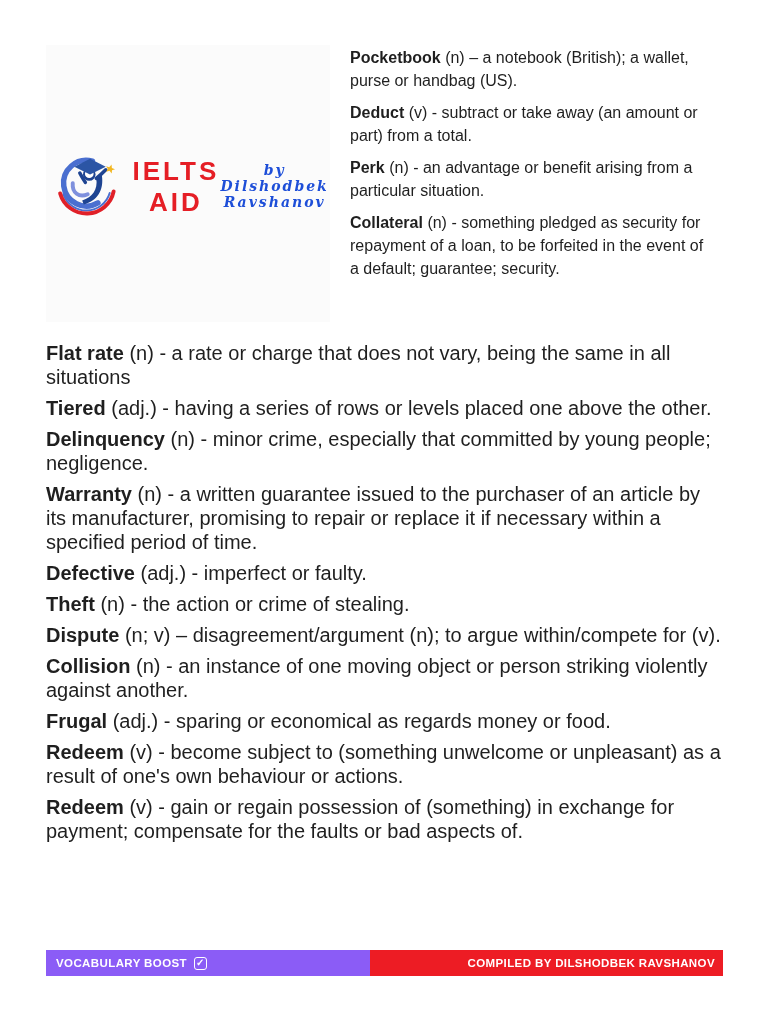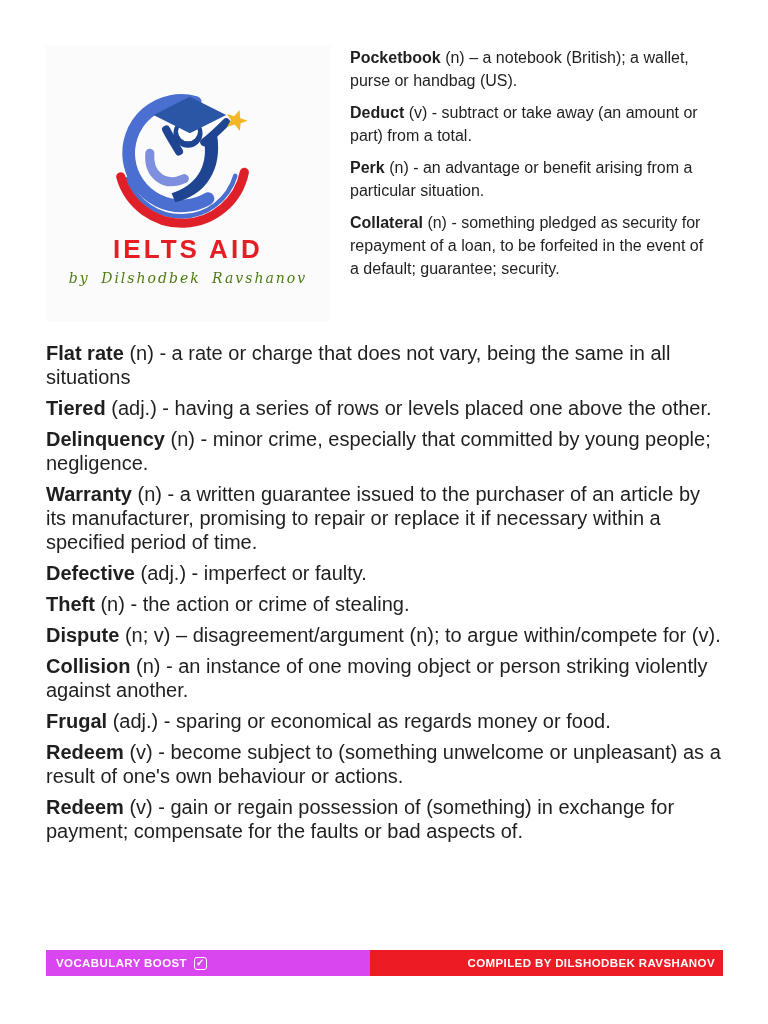--- a/index.html
+++ b/index.html
@@ -14,21 +14,21 @@
     overflow:hidden;
   }
   .content { position:absolute; left:46px; right:45px; top:45px; }
 
   
   .header { display:flex; align-items:flex-start; }
   .logo-box {
     flex:none;
     width:284px; height:277px;
     background:#fbfbfb;
-    display:flex; flex-direction:column;
+    display:flex; flex-direction:row;
     align-items:center; justify-content:center;
     text-align:center;
   }
   .logo-graphic { width:200px; height:146px; }
   .brand {
     margin-top:6px;
     font-size:26px; font-weight:bold;
     letter-spacing:3px;
     font-family:"Liberation Sans", sans-serif;
   }
@@ -104,21 +104,21 @@
 
           <circle cx="110" cy="56" r="16" style="fill: rgb(30, 68, 146);"></circle>
 
           <circle cx="110" cy="54" r="11" fill="#ffffff"></circle>
 
           <polygon points="72,36 112,16 152,36 112,56" style="fill: rgb(43, 85, 165);"></polygon>
 
           <polygon transform="translate(163,42) rotate(18)" points="0,-12 3.5,-3.7 12,-3.7 5.6,1.4 7.4,9.7 0,4.6 -7.4,9.7 -5.6,1.4 -12,-3.7 -3.5,-3.7" style="fill: rgb(242, 183, 34);"></polygon>
         </svg>
         <div class="brand" style="color: rgb(229, 30, 37);">IELTS AID</div>
-        <div class="byline" style="color: #4d7c0f;">by Dilshodbek Ravshanov</div>
+        <div class="byline" style="color: #1d4ed8; font-weight: bold;">by Dilshodbek Ravshanov</div>
       </div>
 
       <div class="header-defs">
 
           <p class="def"><b class="term">Pocketbook</b> <span>(n) – a notebook (British); a wallet, purse or handbag (US).</span></p>
 
           <p class="def"><b class="term">Deduct</b> <span>(v) - subtract or take away (an amount or part) from a total.</span></p>
 
           <p class="def"><b class="term">Perk</b> <span>(n) - an advantage or benefit arising from a particular situation.</span></p>
 
@@ -148,21 +148,21 @@
         <p class="def"><b class="term">Frugal</b> <span>(adj.) - sparing or economical as regards money or food.</span></p>
 
         <p class="def"><b class="term">Redeem</b> <span>(v) - become subject to (something unwelcome or unpleasant) as a result of one's own behaviour or actions.</span></p>
 
         <p class="def"><b class="term">Redeem</b> <span>(v) - gain or regain possession of (something) in exchange for payment; compensate for the faults or bad aspects of.</span></p>
       </div>
 
   </div>
 
   <div class="footer">
-    <div class="footer-left" style="background-color: #d946ef;">
+    <div class="footer-left" style="background-color: #8b5cf6;">
       <span>VOCABULARY BOOST</span>
       <span class="checkbox">
           <span>✓</span>
         </span>
     </div>
     <div class="footer-right" style="background-color: rgb(237, 28, 36);">
       <span>COMPILED BY DILSHODBEK RAVSHANOV</span>
     </div>
   </div>
 </div>

